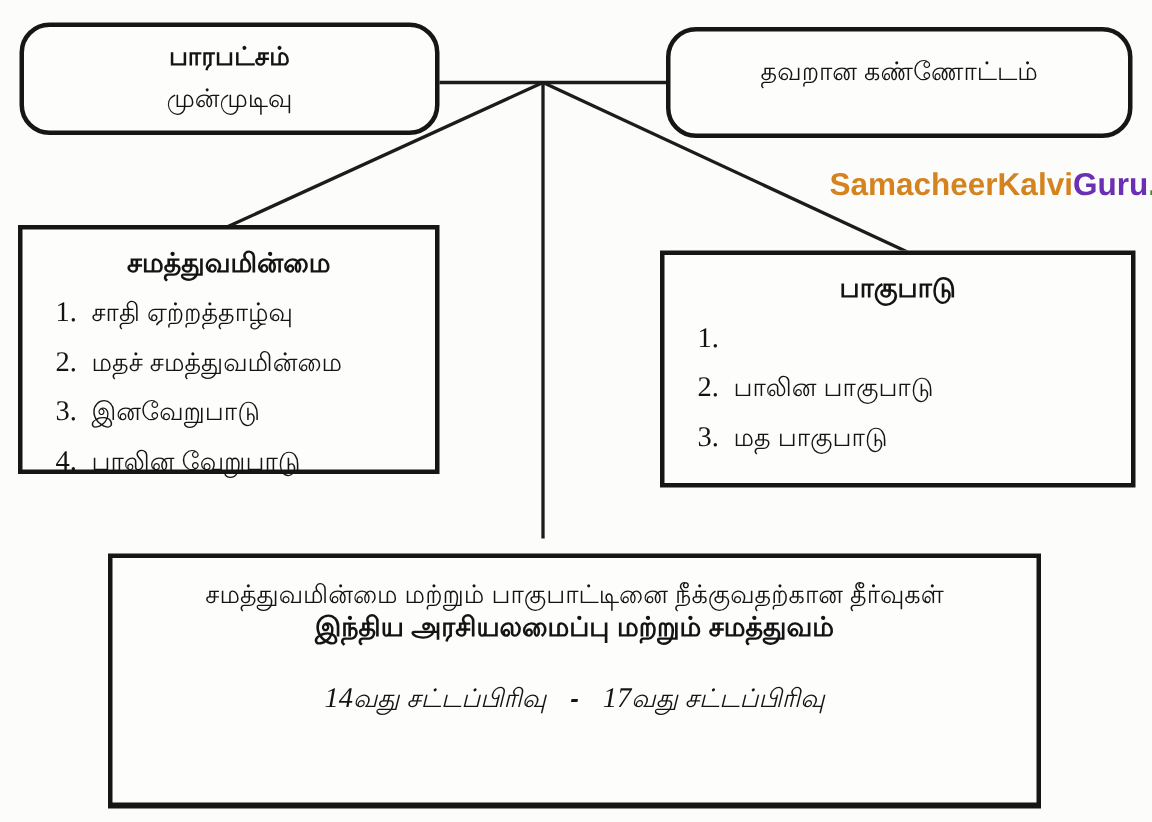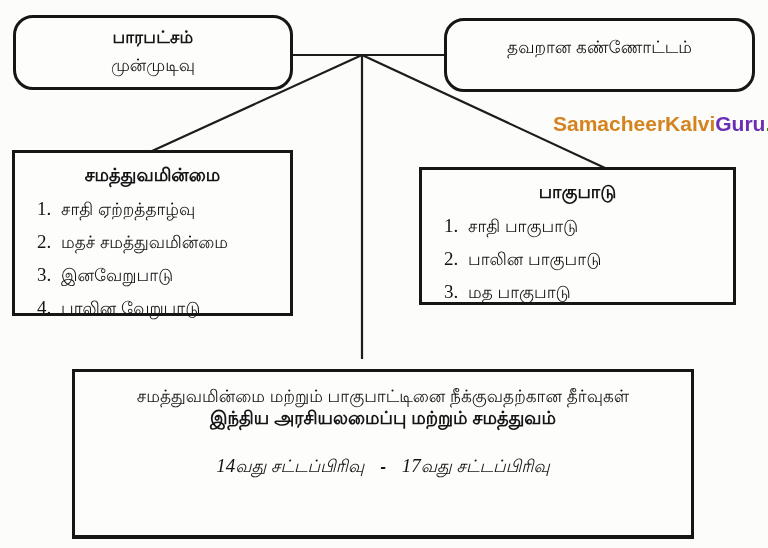--- a/index.html
+++ b/index.html
@@ -41,21 +41,21 @@
     font-size: 17px;
     text-align: center;
     margin-top: 7px;
   }
   
   .box-prejudice { left: 13px; top: 15px; width: 280px; height: 75px; padding-top: 10px; }
   .box-stereotype { left: 444px; top: 18px; width: 311px; height: 74px; padding-top: 10px; }
 
   
   .box-inequality { left: 12px; top: 150px; width: 281px; height: 166px; }
-  .box-discrimination { left: 419px; top: 167px; width: 317px; height: 138px; }
+  .box-discrimination { left: 440px; top: 167px; width: 317px; height: 158px; }
   .list-head {
     font-weight: bold;
     font-size: 18px;
     text-align: center;
     margin-top: 12px;
   }
   .list {
     margin-top: 10px;
   }
   .list-row {
@@ -161,21 +161,20 @@
         <span class="item-text">பாலின வேறுபாடு</span>
       </div>
     </div>
   </div>
 
   <div class="box box-discrimination">
     <div class="list-head">பாகுபாடு</div>
     <div class="list">
       <div class="list-row">
         <span class="num">1.</span>
-        <span class="item-text">சாதி பாகுபாடு</span>
       </div>
       <div class="list-row">
         <span class="num">2.</span>
         <span class="item-text">பாலின பாகுபாடு</span>
       </div>
       <div class="list-row">
         <span class="num">3.</span>
         <span class="item-text">மத பாகுபாடு</span>
       </div>
     </div>

